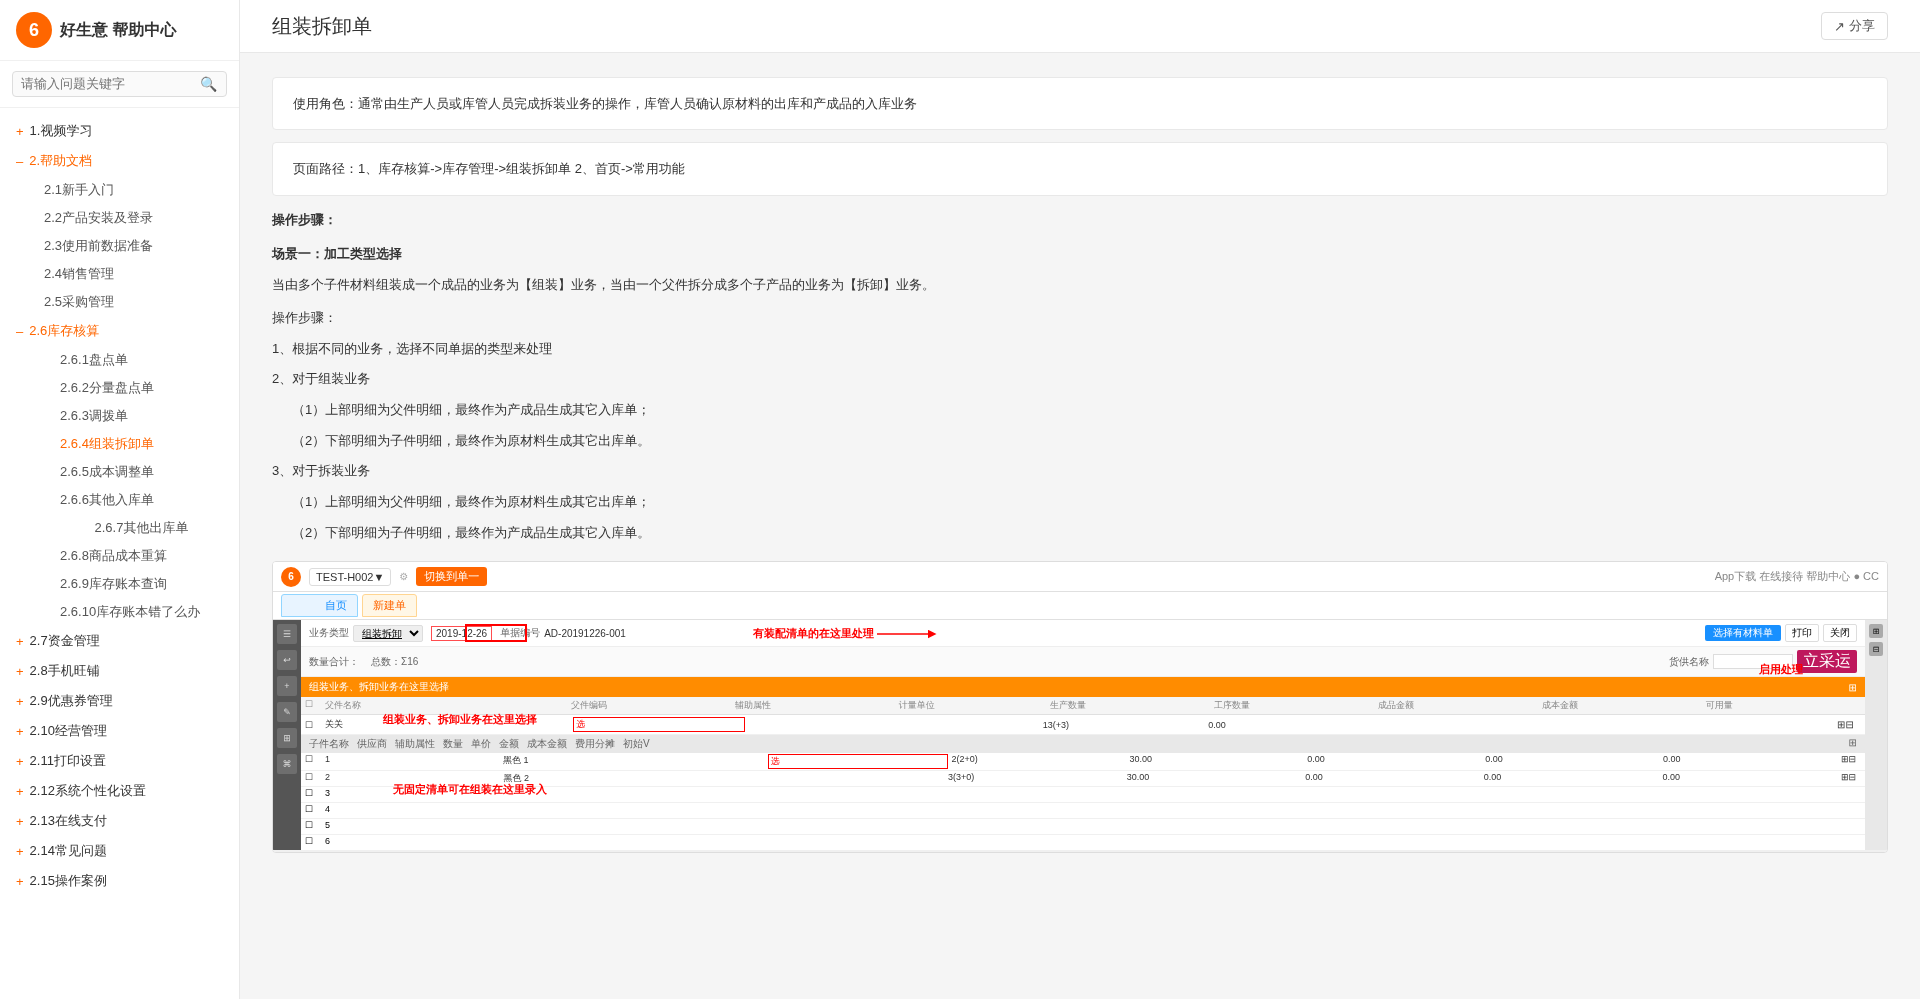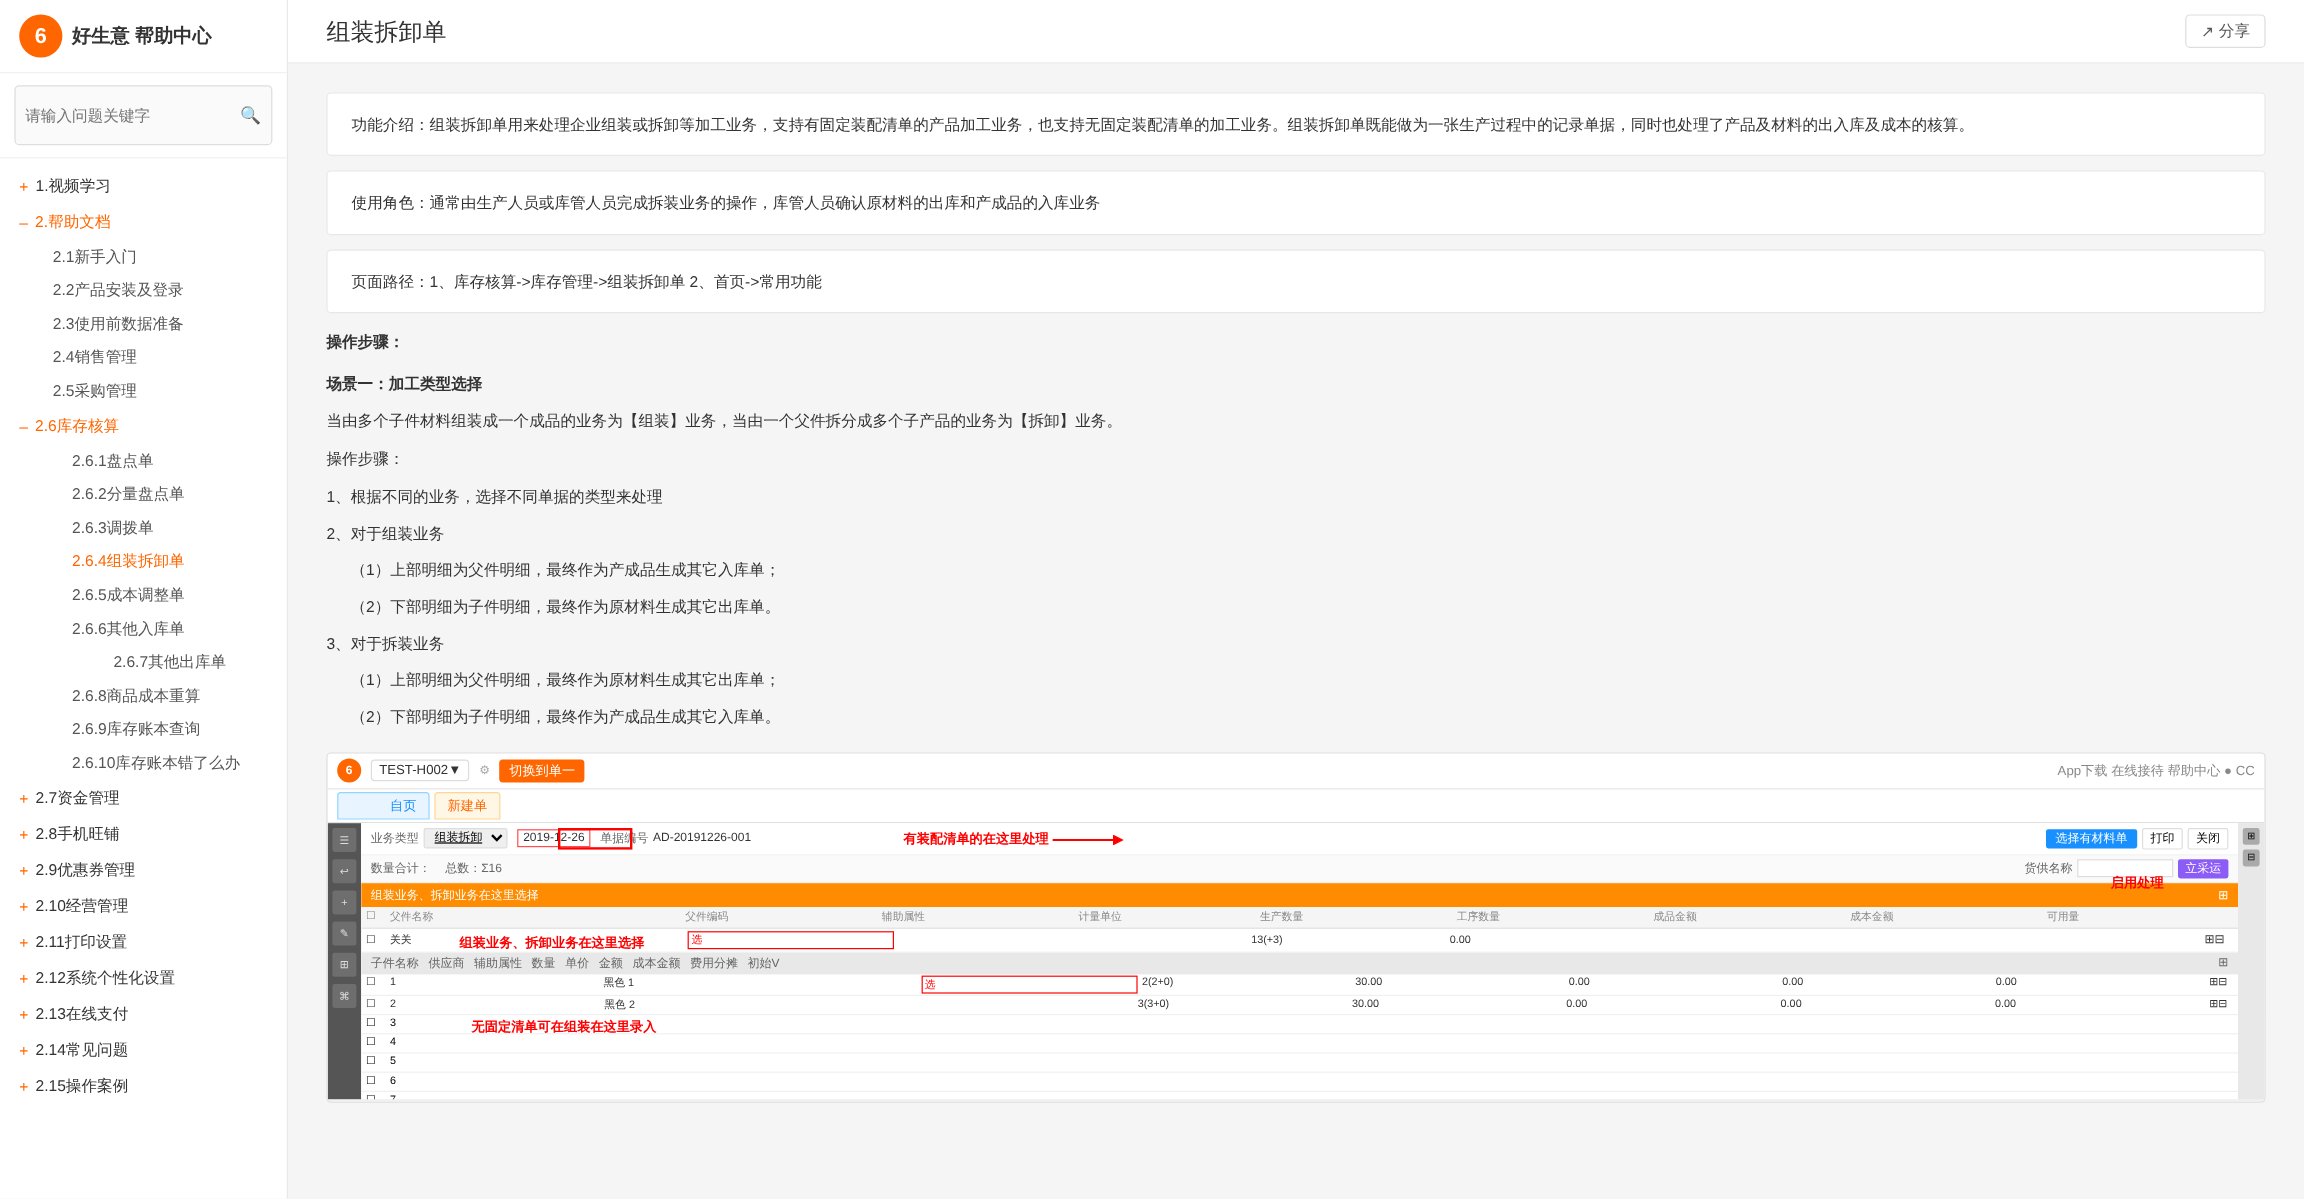--- a/index.html
+++ b/index.html
@@ -31,24 +31,24 @@
       margin-right: 8px;
     }
     .logo-text { font-size: 16px; font-weight: bold; color: #333; }
 
     #search-area {
       padding: 10px 12px;
       border-bottom: 1px solid #f0f0f0;
     }
     .search-box {
       display: flex;
-      align-items: flex-end;
+      align-items: flex-start;
       border: 1px solid #ddd;
       border-radius: 4px;
-      padding: 16px 8px;
+      padding: 4px 8px;
       background: #fafafa;
     }
     .search-box input {
       border: none; background: transparent; outline: none; font-size: 13px; color: #999; width: 100%;
     }
     .search-icon { color: #aaa; font-size: 14px; cursor: pointer; }
 
     #nav-tree {
       flex: 1;
       overflow-y: auto;
@@ -343,23 +343,20 @@
   <div id="header-bar">
     <h1 class="page-title">组装拆卸单</h1>
     <button class="share-btn">
       <span style="margin-right:4px;">↗</span>
       <span>分享</span>
     </button>
   </div>
 
   <div id="content-area">
 
-    <div class="info-block">
-      <span>功能介绍：组装拆卸单用来处理企业组装或拆卸等加工业务，支持有固定装配清单的产品加工业务，也支持无固定装配清单的加工业务。组装拆卸单既能做为一张生产过程中的记录单据，同时也处理了产品及材料的出入库及成本的核算。</span>
-    </div>
 
     <div class="info-block">
       <span>使用角色：通常由生产人员或库管人员完成拆装业务的操作，库管人员确认原材料的出库和产成品的入库业务</span>
     </div>
 
     <div class="info-block">
       <span>页面路径：1、库存核算-&gt;库存管理-&gt;组装拆卸单 2、首页-&gt;常用功能</span>
     </div>
 
     <div class="step-content">
@@ -436,21 +433,21 @@
                 <div style="border:1px solid #ddd; padding:1px 6px; border-radius:2px; font-size:10px; background:#fff;">关闭</div>
               </div>
             </div>
 
             <div style="background:#fafafa; padding:3px 8px; border-bottom:1px solid #eee; display:flex; gap:12px; font-size:10px; color:#666; align-items:center;">
               <span>数量合计：</span>
               <span>总数：Σ16</span>
               <div style="margin-left:auto; display:flex;align-items:center;gap:4px;">
                 <span style="color:#666;">货供名称</span>
                 <input type="text" style="border: 1px solid rgb(221, 221, 221); padding: 1px 4px; font-size: 10px; width: 80px;">
-                <div style="background:#8b5cf6; color:#fff; padding:1px 6px; border-radius:2px; font-size:10px;font-family:Liberation Serif, serif;">立采运</div>
+                <div style="background:#be185d; color:#fff; padding:1px 6px; border-radius:2px; font-size:16px;font-family:Liberation Serif, serif;">立采运</div>
               </div>
             </div>
 
             <div>
               <div class="mock-section-bar">
                 <span>组装业务、拆卸业务在这里选择</span>
                 <span style="font-size:10px; cursor:pointer;">⊞</span>
               </div>
 
               <div style="display:flex; padding:2px 4px; background:#f5f5f5; border-bottom:1px solid #e0e0e0; font-size:9px; color:#888;">

